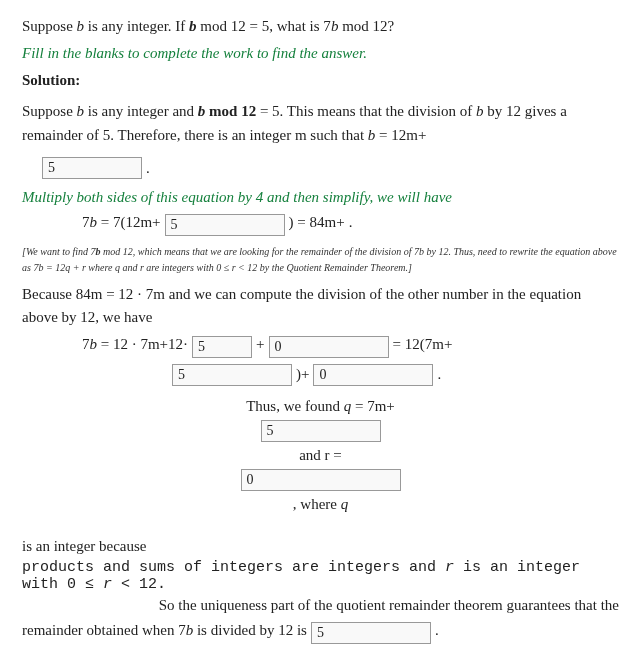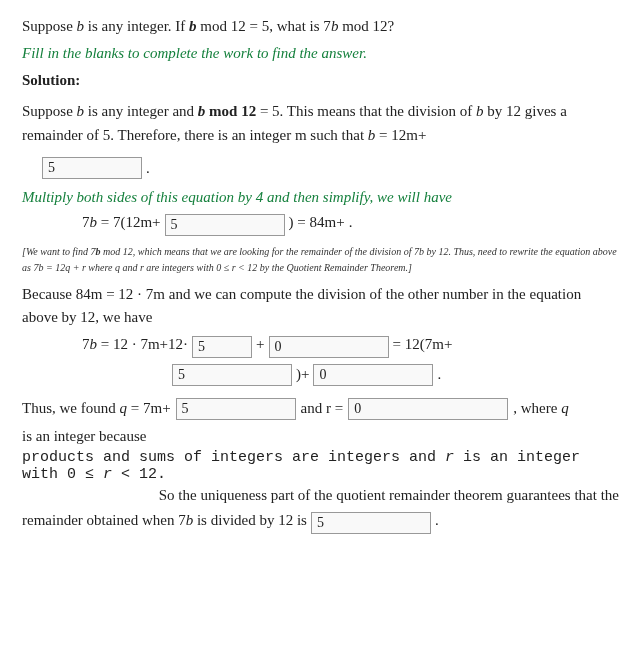--- a/index.html
+++ b/index.html
@@ -50,21 +50,22 @@
     }
 
     .input-sm { width: 120px; }
     .input-lg { width: 160px; }
     
     .thus-line {
       display: flex;
       align-items: center;
       gap: 5px;
       flex-wrap: wrap;
-      margin-bottom: 8px;
+      margin-bottom: 25px;
+      flex-direction: column;
     }
     .remainder-line {
       display: flex;
       align-items: flex-start;
       gap: 4px;
       flex-wrap: wrap;
       margin-top: 8px;
     }
   </style>
 </head>

